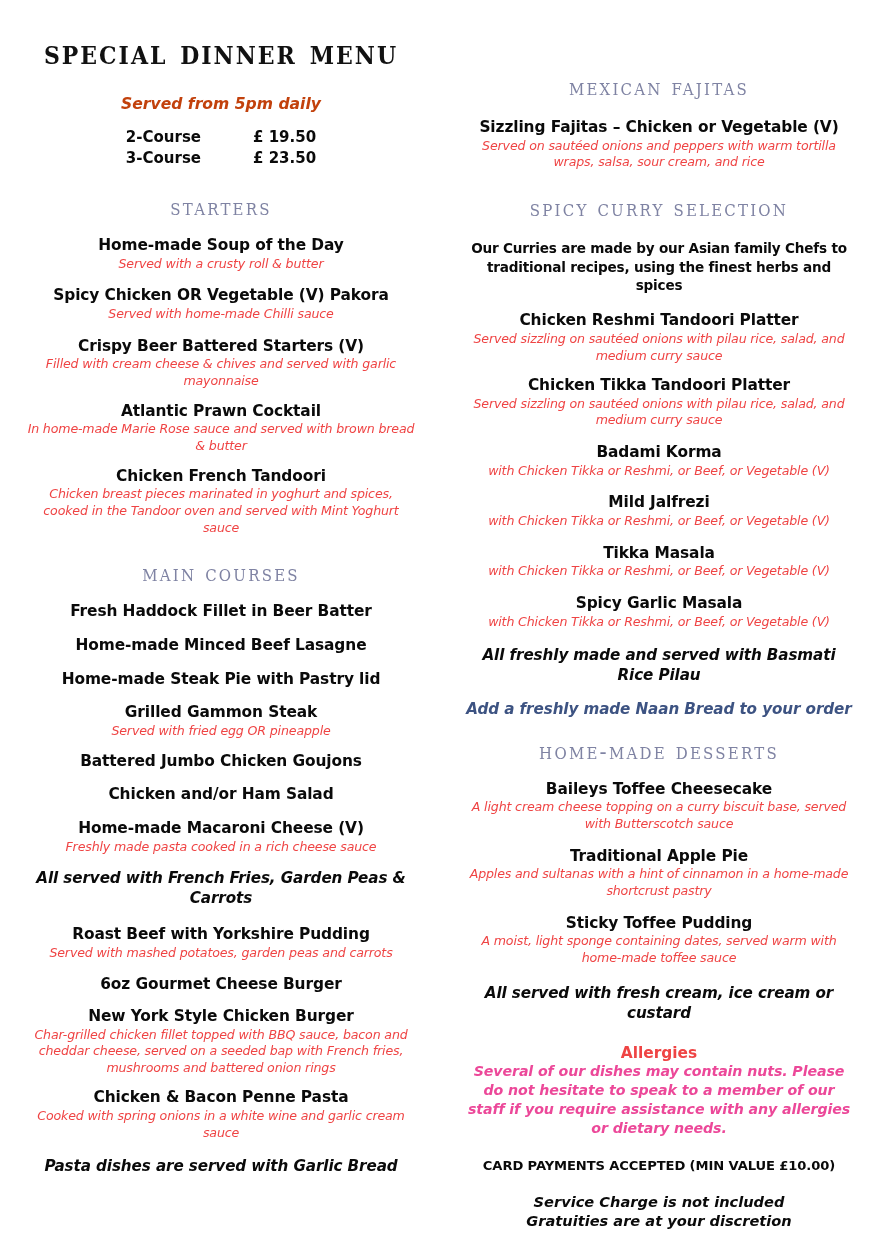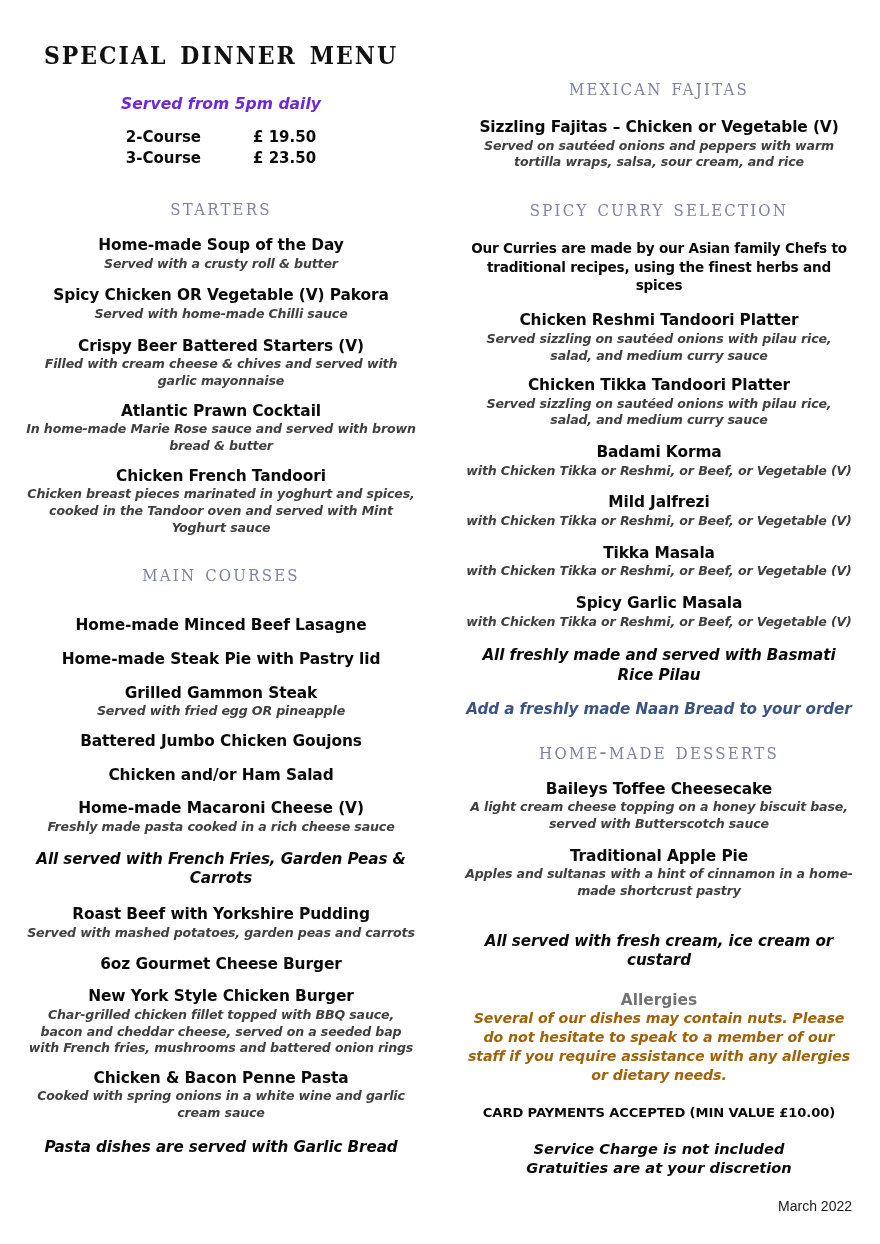--- a/index.html
+++ b/index.html
@@ -80,25 +80,25 @@
   .dish-name {
     font-family: "DejaVu Sans", sans-serif;
     font-weight: 700;
     font-size: 15.4px;
     line-height: 1.28;
     color: #0a0a0a;
     letter-spacing: -0.1px;
   }
   .dish-desc {
     font-family: "DejaVu Sans", sans-serif;
-    font-weight: 700;
+    font-weight: 400;
     font-style: italic;
     font-size: 12.6px;
     line-height: 1.32;
-    color: #404040;
+    color: #ef4444;
     letter-spacing: -0.15px;
   }
 
   .note {
     text-align: center;
     font-family: "DejaVu Sans", sans-serif;
     font-weight: 700;
     font-style: italic;
     font-size: 15.2px;
     line-height: 1.3;
@@ -116,21 +116,21 @@
     color: #0a0a0a;
     letter-spacing: -0.2px;
   }
 
   .served-line {
     text-align: center;
     font-family: "DejaVu Sans", sans-serif;
     font-weight: 700;
     font-style: italic;
     font-size: 15.6px;
-    color: #6d28d9;
+    color: #c2410c;
   }
 
   
   .price-table {
     margin: 14px auto 0 auto;
     border-collapse: collapse;
   }
   .price-table td {
     font-family: "DejaVu Sans", sans-serif;
     font-weight: 700;
@@ -141,30 +141,30 @@
   }
   .price-table td.label { padding-right: 52px; text-align: left; }
   .price-table td.amount { text-align: left; white-space: nowrap; }
 
   
   .allergy-head {
     text-align: center;
     font-family: "DejaVu Sans", sans-serif;
     font-weight: 700;
     font-size: 15.4px;
-    color: #737373;
+    color: #ef4444;
   }
   .allergy-body {
     text-align: center;
     font-family: "DejaVu Sans", sans-serif;
     font-weight: 700;
     font-style: italic;
     font-size: 14.2px;
     line-height: 1.34;
-    color: #a16207;
+    color: #ec4899;
     letter-spacing: -0.1px;
   }
   .card-line {
     text-align: center;
     font-family: "DejaVu Sans", sans-serif;
     font-weight: 700;
     font-size: 13.1px;
     letter-spacing: -0.1px;
     color: #0a0a0a;
   }
@@ -250,20 +250,23 @@
         <div class="dish-name">Chicken French Tandoori</div>
         <div class="dish-desc">Chicken breast pieces marinated in yoghurt and spices, cooked in the Tandoor oven and served with Mint Yoghurt sauce</div>
       </div>
 
       <div class="sp26"></div>
 
       <div class="section-head">Main Courses</div>
 
       <div class="sp16"></div>
 
+      <div class="dish">
+        <div class="dish-name">Fresh Haddock Fillet in Beer Batter</div>
+      </div>
       <div class="sp14"></div>
       <div class="dish">
         <div class="dish-name">Home-made Minced Beef Lasagne</div>
       </div>
       <div class="sp14"></div>
       <div class="dish">
         <div class="dish-name">Home-made Steak Pie with Pastry lid</div>
       </div>
       <div class="sp14"></div>
       <div class="dish">
@@ -376,28 +379,32 @@
       <div class="note note-blue">Add a freshly made Naan Bread to your order</div>
 
       <div class="sp20"></div>
 
       <div class="section-head">Home-made Desserts</div>
 
       <div class="sp16"></div>
 
       <div class="dish">
         <div class="dish-name">Baileys Toffee Cheesecake</div>
-        <div class="dish-desc">A light cream cheese topping on a honey biscuit base, served with Butterscotch sauce</div>
+        <div class="dish-desc">A light cream cheese topping on a curry biscuit base, served with Butterscotch sauce</div>
       </div>
       <div class="sp14"></div>
       <div class="dish">
         <div class="dish-name">Traditional Apple Pie</div>
         <div class="dish-desc">Apples and sultanas with a hint of cinnamon in a home-made shortcrust pastry</div>
       </div>
       <div class="sp14"></div>
+      <div class="dish">
+        <div class="dish-name">Sticky Toffee Pudding</div>
+        <div class="dish-desc">A moist, light sponge containing dates, served warm with home-made toffee sauce</div>
+      </div>
 
       <div class="sp18"></div>
 
       <div class="note">All served with fresh cream, ice cream or custard</div>
 
       <div class="sp20"></div>
 
       <div class="allergy-head">Allergies</div>
       <div class="allergy-body">Several of our dishes may contain nuts.  Please do not hesitate to speak to a member of our staff if you require assistance with any allergies or dietary needs.</div>
 

